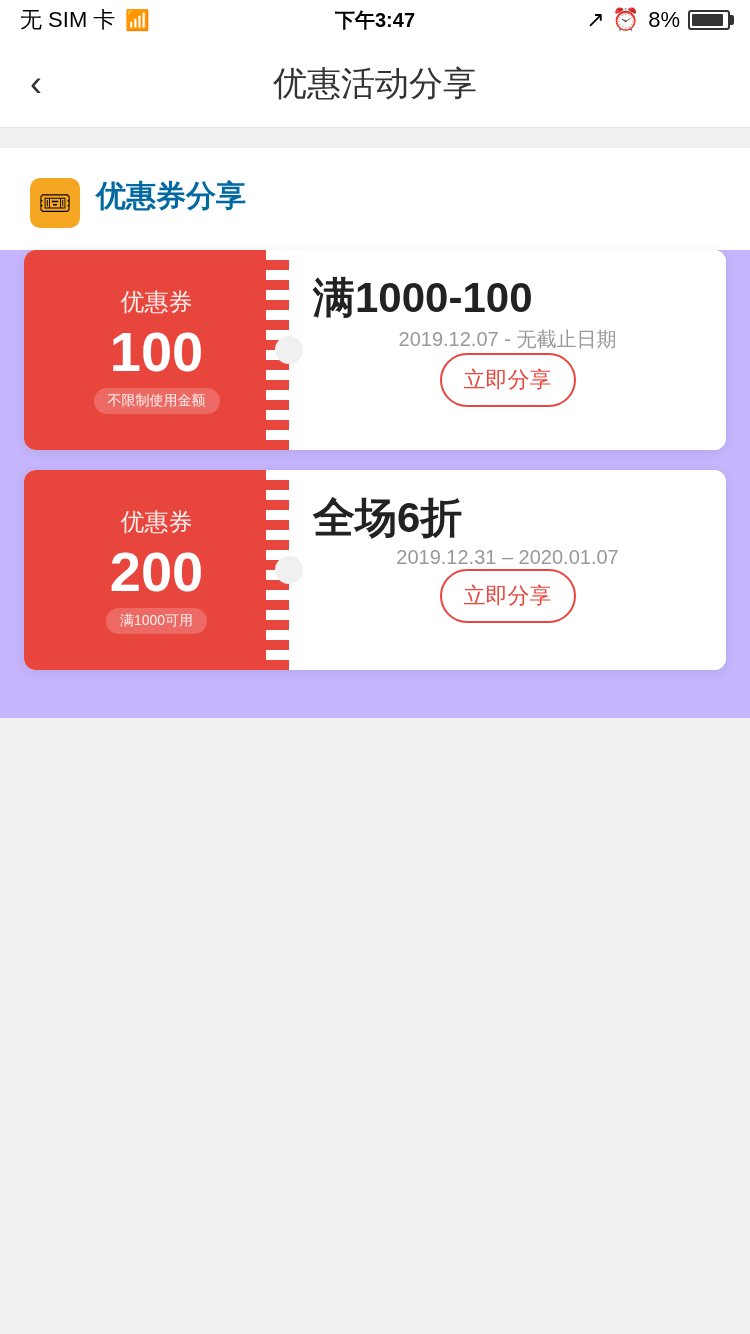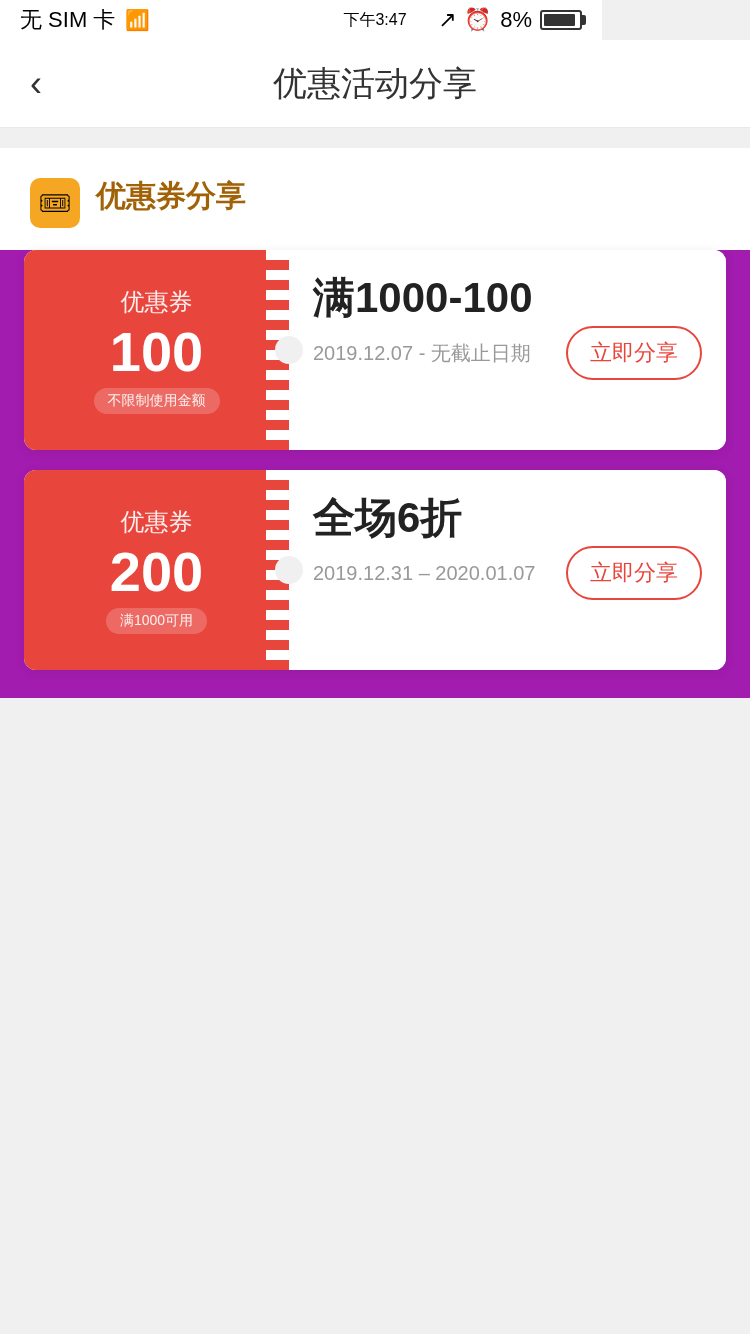--- a/index.html
+++ b/index.html
@@ -7,39 +7,39 @@
     body {
       width: 750px;
       min-height: 1334px;
       background: #f0f0f0;
       font-family: -apple-system, "PingFang SC", "Helvetica Neue", Arial, sans-serif;
       position: relative;
     }
 
     
     .status-bar {
-      width: 602px;
+      width: 750px;
       height: 40px;
       background: #fff;
       display: flex;
       align-items: center;
       justify-content: space-between;
       padding: 3px 20px;
       font-size: 24px;
     }
     .status-left {
       display: flex;
       align-items: center;
       gap: 10px;
       font-size: 22px;
       font-weight: 500;
     }
     .status-center {
-      font-size: 16px;
-      font-weight: 400;
+      font-size: 20px;
+      font-weight: 700;
       position: absolute;
       left: 50%;
       transform: translateX(-50%);
     }
     .status-right {
       display: flex;
       align-items: center;
       gap: 8px;
       font-size: 22px;
     }
@@ -120,32 +120,32 @@
       display: flex;
       align-items: center;
       justify-content: center;
       font-size: 26px;
       flex-shrink: 0;
       margin-top: 2px;
     }
     .section-text .section-title {
       font-size: 30px;
       font-weight: 600;
-      color: #a16207;
+      color: #0369a1;
       margin-bottom: 6px;
     }
     .section-text .section-subtitle {
       font-size: 24px;
       color: #999;
     }
 
     
     .coupon-list {
-      background: #a21caf;
-      padding: 0 24px 8px 24px;
+      background: #c4b5fd;
+      padding: 0 24px 28px 24px;
     }
 
     
     .coupon-card {
       display: flex;
       width: 100%;
       height: 200px;
       border-radius: 12px;
       overflow: hidden;
       margin-bottom: 20px;
@@ -224,20 +224,21 @@
     }
     .coupon-name {
       font-size: 42px;
       font-weight: 700;
       color: #222;
     }
     .coupon-bottom {
       display: flex;
       align-items: center;
       justify-content: space-between;
+      flex-direction: column;
     }
     .coupon-date {
       font-size: 20px;
       color: #999;
     }
     .share-btn {
       padding: 10px 22px;
       border: 2px solid #e8453c;
       border-radius: 30px;
       font-size: 22px;

